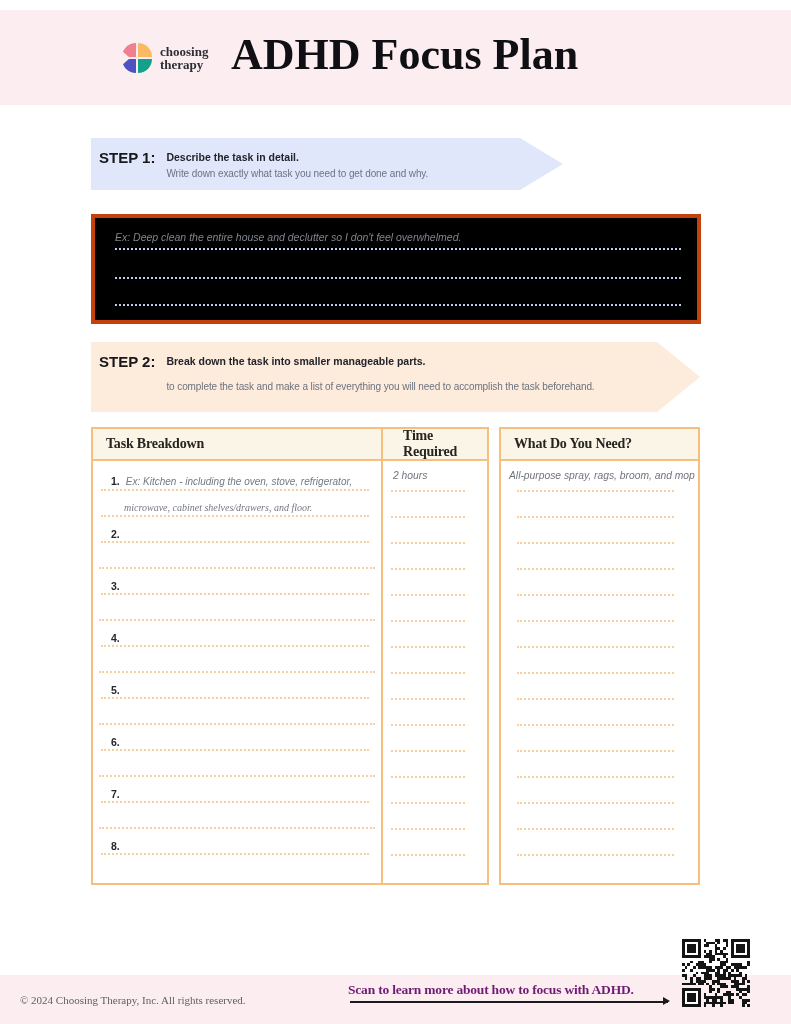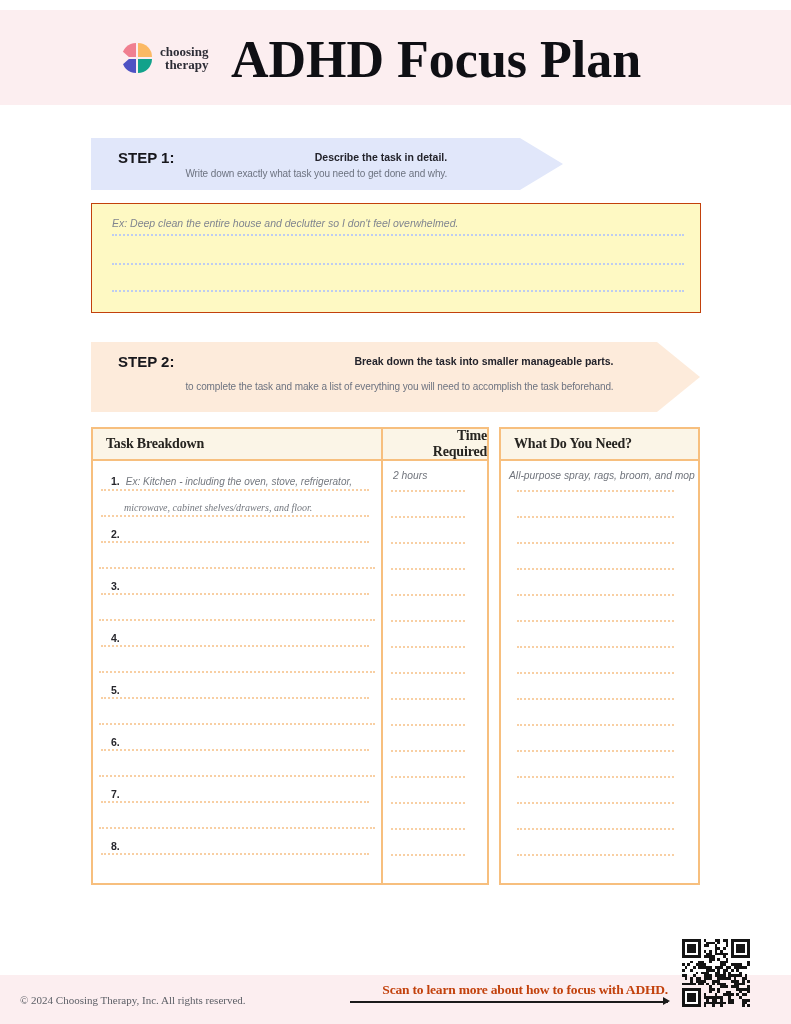--- a/index.html
+++ b/index.html
@@ -1,50 +1,50 @@
 <!DOCTYPE html>
 <html style="--band_pink: #fceef0; --step1_blue: #e1e7fa; --step2_peach: #fdebdb; --table_border_orange: #f7bf7e; --ruled_line_orange: #f8cfa3; --ruled_line_blue: #bdccf1; --logo_pink: #f07f90; --logo_amber: #fbb964; --logo_indigo: #4e52c3; --logo_teal: #12a28b; --qr_black: #141414;"><head>
 <meta charset="utf-8">
 <style>
   html,body{margin:0;padding:0;background:#ffffff;}
   .page{position:relative;width:791px;height:1024px;background:#ffffff;overflow:hidden;
-        font-family:"Liberation Sans","DejaVu Sans",sans-serif;text-align:right;}
+        font-family:"Liberation Sans","DejaVu Sans",sans-serif;}
 
   
   .band{position:absolute;left:0;width:791px;background:var(--band_pink);}
   .top-band{top:10px;height:95px;}
   .brand{position:absolute;left:122px;top:33px;display:flex;align-items:center;gap:8px;}
   .logo-mark{position:relative;width:30px;height:30px;}
   .q{position:absolute;width:14px;height:14px;}
   .q-tl{left:0;top:0;background:var(--logo_pink);border-radius:100% 0 0 0;}
   .q-tr{left:16px;top:0;background:var(--logo_amber);border-radius:0 100% 0 0;}
   .q-bl{left:0;top:16px;background:var(--logo_indigo);border-radius:0 0 0 100%;}
   .q-br{left:16px;top:16px;background:var(--logo_teal);border-radius:0 0 100% 0;}
   .notch{position:absolute;left:-1px;top:7px;width:9px;height:16px;background:var(--band_pink);
          clip-path:polygon(0 0,100% 50%,0 100%);}
   .brand-text{font-family:"Liberation Serif","DejaVu Serif",serif;font-weight:700;
               font-size:13px;line-height:13px;color:#2d2d36;}
   .page-title{position:absolute;left:231px;top:20px;margin:0;
               font-family:"Liberation Serif","DejaVu Serif",serif;
-              font-weight:700;font-size:52px;line-height:1.15;color:#0f0f14;}
+              font-weight:700;font-size:44px;line-height:1.15;color:#0f0f14;}
 
   
   .step-banner{position:absolute;left:91px;display:flex;box-sizing:border-box;
-               padding:9px 0 0 27px;gap:11px;}
+               padding:9px 0 0 8px;gap:11px;}
   .step1{top:138px;width:472px;height:52px;background:var(--step1_blue);
          clip-path:polygon(0 0,429px 0,472px 26px,429px 52px,0 52px);}
   .step2{top:342px;width:609px;height:70px;background:var(--step2_peach);
          clip-path:polygon(0 0,566px 0,609px 35px,566px 70px,0 70px);}
   .step-label{font-weight:800;font-size:15px;color:#17171c;margin-top:2px;white-space:nowrap;}
   .step-heading{font-weight:700;font-size:10.5px;color:#23232b;margin-top:4px;white-space:nowrap;}
   .step-sub{font-size:10px;color:#6d7380;line-height:1.62;margin-top:3px;white-space:nowrap;letter-spacing:-0.1px;}
 
   
-  .desc-box{position:absolute;left:91px;top:203px;width:610px;height:110px;
-            box-sizing:border-box;border:1px solid #c2410c;background:#fef9c3;}
+  .desc-box{position:absolute;left:91px;top:214px;width:610px;height:110px;
+            box-sizing:border-box;border:4px solid #c2410c;background:#000000;}
   .ex-text{position:absolute;left:20px;top:13px;font-style:italic;font-size:10.5px;color:#80858f;}
   .lines-holder{position:absolute;inset:0;}
   .b-line{position:absolute;left:20px;right:16px;border-bottom:2px dotted var(--ruled_line_blue);}
 
   
   .btable{position:absolute;left:91px;top:427px;width:609px;height:458px;display:flex;}
   .tcol{box-sizing:border-box;border:2px solid var(--table_border_orange);background:#fff;}
   .col-task{width:292px;}
   .col-time{width:108px;margin-left:-2px;}
   .col-needs{width:201px;margin-left:10px;}
@@ -75,21 +75,21 @@
   .col-time .blank-line{height:26px;margin:0 22px 0 8px;border-bottom:2px dotted var(--ruled_line_orange);box-sizing:border-box;}
   .col-needs .blank-line{height:26px;margin:0 24px 0 16px;border-bottom:2px dotted var(--ruled_line_orange);box-sizing:border-box;}
   .blank-line:first-child{height:31px;}
 
   
   .footer-band{top:975px;height:49px;}
   .copyright{position:absolute;left:20px;top:0;height:100%;display:flex;align-items:center;
              font-size:11px;color:#5c5f66;font-family:Liberation Serif, serif;}
   .scan-cta{position:absolute;left:348px;top:7px;}
   .scan-text{font-family:"Liberation Serif","DejaVu Serif",serif;font-weight:700;
-             font-size:13.5px;letter-spacing:-0.2px;color:#c2410c;white-space:nowrap;}
+             font-size:13.5px;letter-spacing:-0.2px;color:#701a75;white-space:nowrap;}
   .scan-arrow{margin-top:3px;margin-left:2px;width:318px;border-top:2px solid #1b1b1b;position:relative;}
   .scan-arrow::after{content:'';position:absolute;right:-2px;top:-6px;width:0;height:0;
              border-left:7px solid #1b1b1b;border-top:4.5px solid transparent;border-bottom:4.5px solid transparent;}
   .qr{position:absolute;left:682px;top:939px;width:68px;height:68px;}
 </style>
 </head>
 <body>
 
 <div class="page">
 

